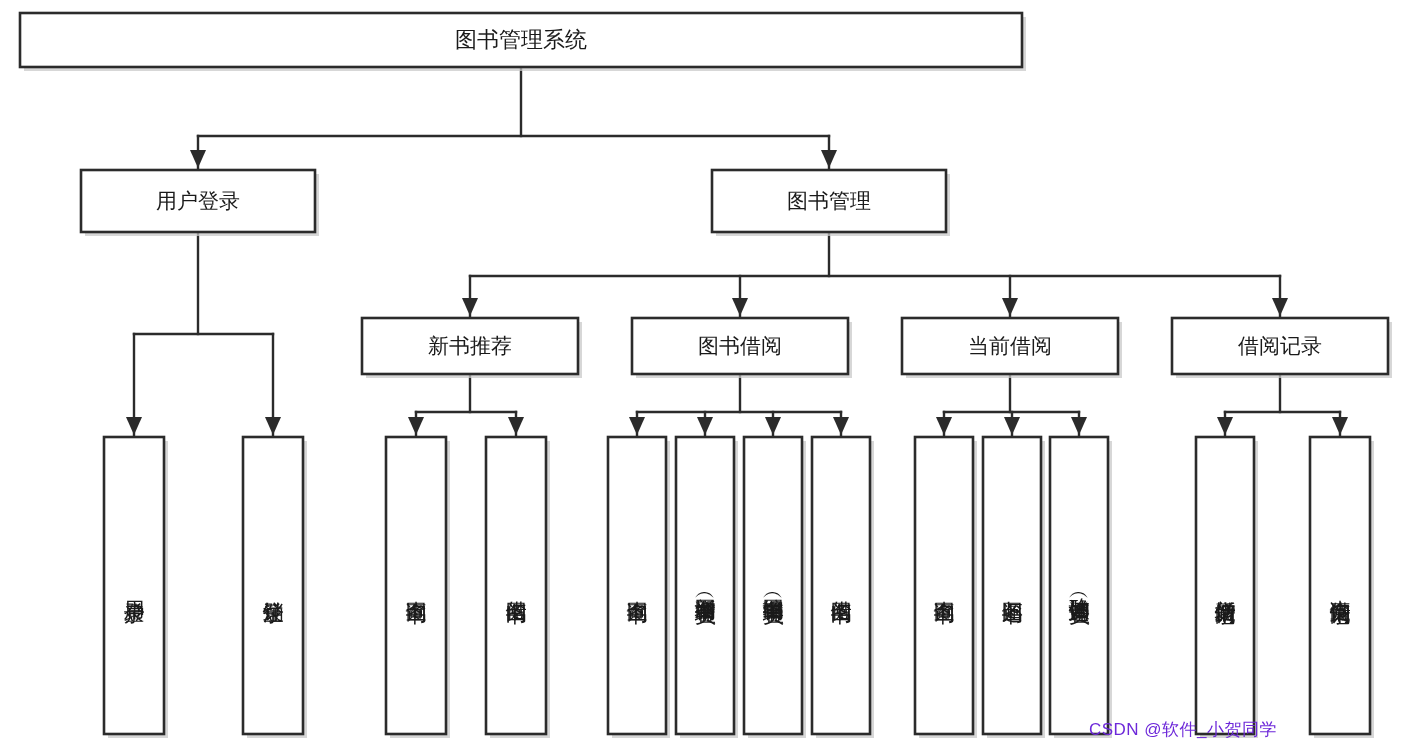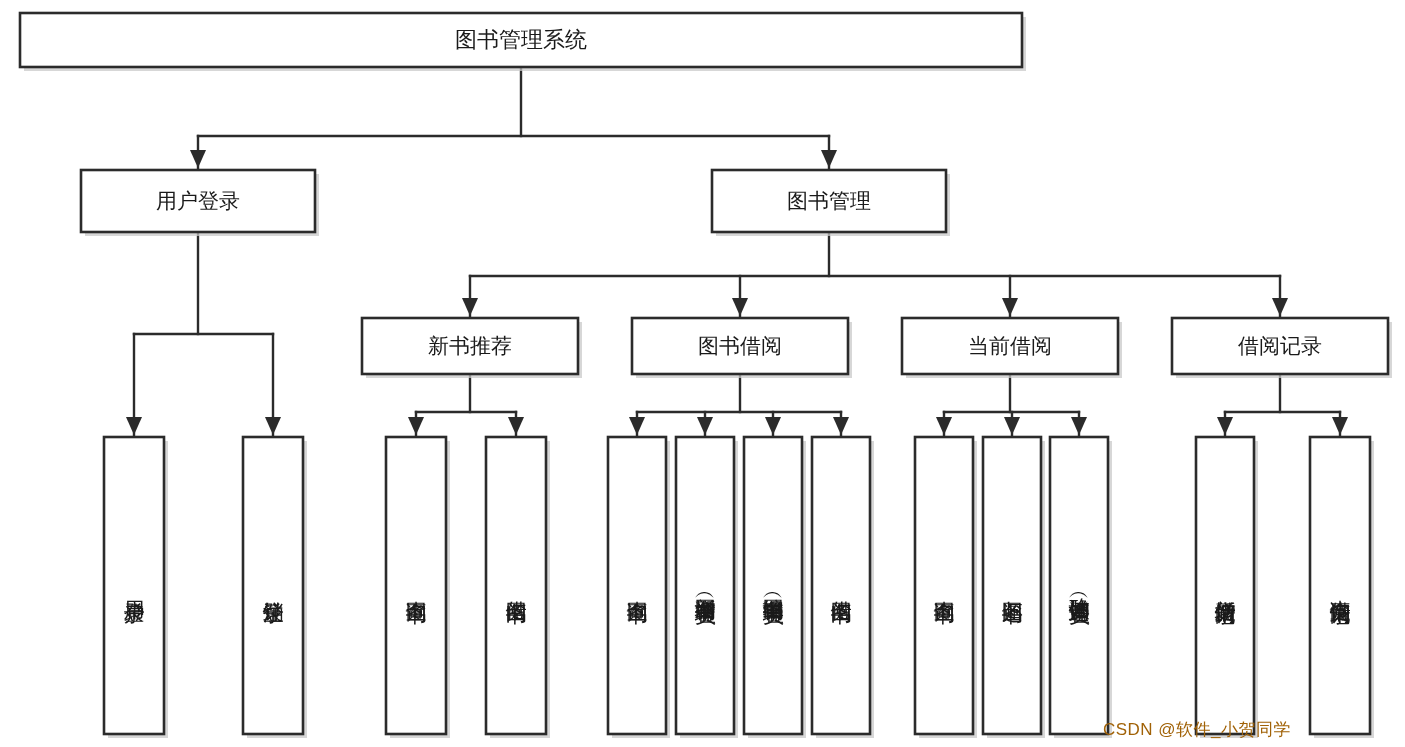--- a/index.html
+++ b/index.html
@@ -11,21 +11,20 @@
     width: 1405px;
     height: 747px;
     font-family: "Liberation Sans", "DejaVu Sans", sans-serif;
     overflow: hidden;
     position: relative;
   }
   #diagram-root {
     position: relative;
     width: 1285px;
     height: 747px;
-    padding-left: 14px;
   }
   svg#tree-svg {
     position: absolute;
     left: 0;
     top: 0;
     width: 1405px;
     height: 747px;
     display: block;
   }
   .node-box {
@@ -73,21 +72,21 @@
     letter-spacing: 1px;
     pointer-events: none;
     text-align: center;
   }
   #watermark {
     position: absolute;
     right: 8px;
     bottom: 6px;
     font-family: "Liberation Sans", "DejaVu Sans", sans-serif;
     font-size: 17px;
-    color: #a16207;
+    color: #6d28d9;
     letter-spacing: 0.5px;
     white-space: nowrap;
   }
 </style>
 </head>
 <body>
 
 <div id="diagram-root">
 
   <svg id="tree-svg" viewBox="0 0 1405 747">

